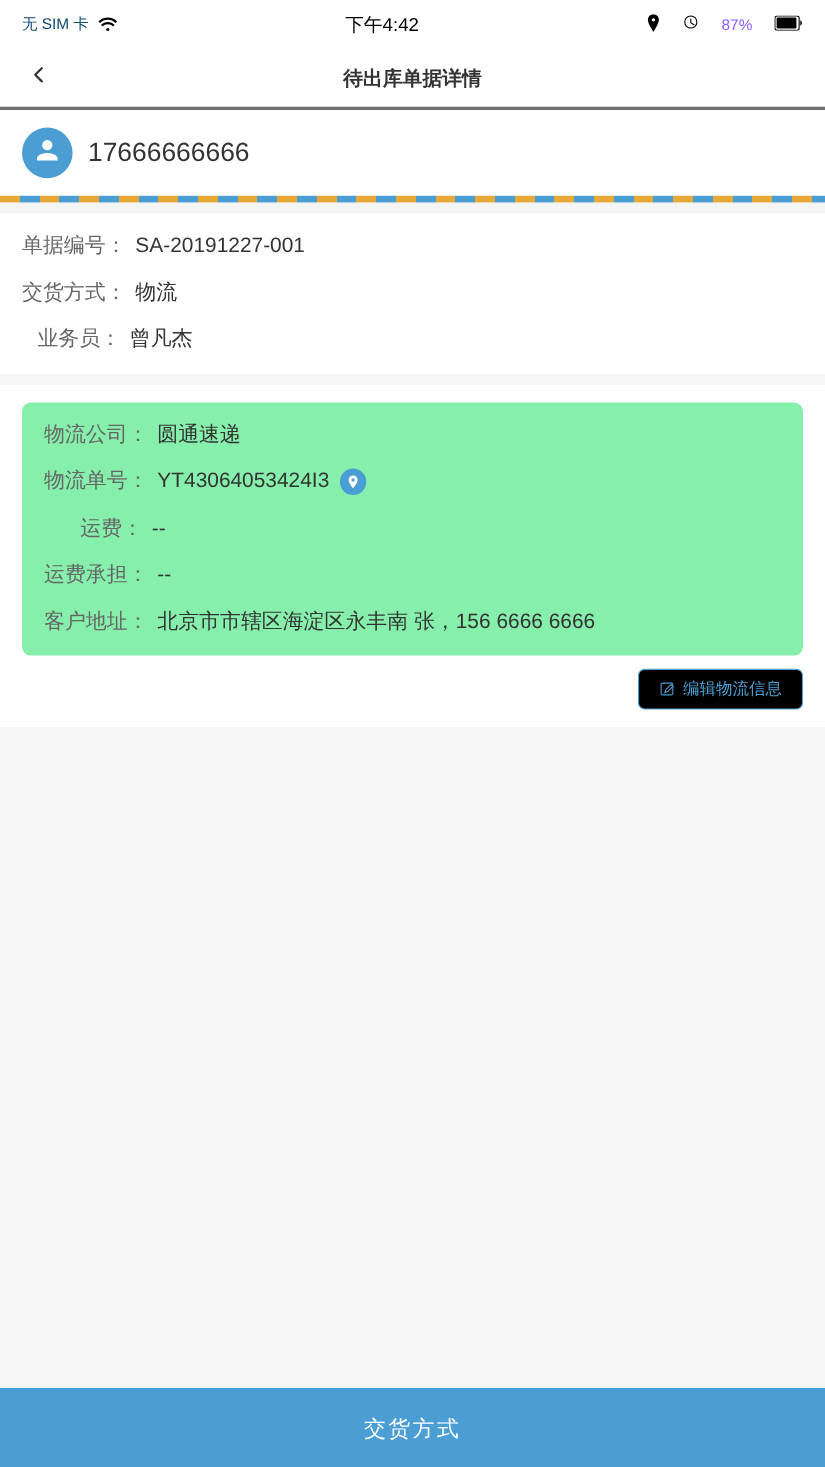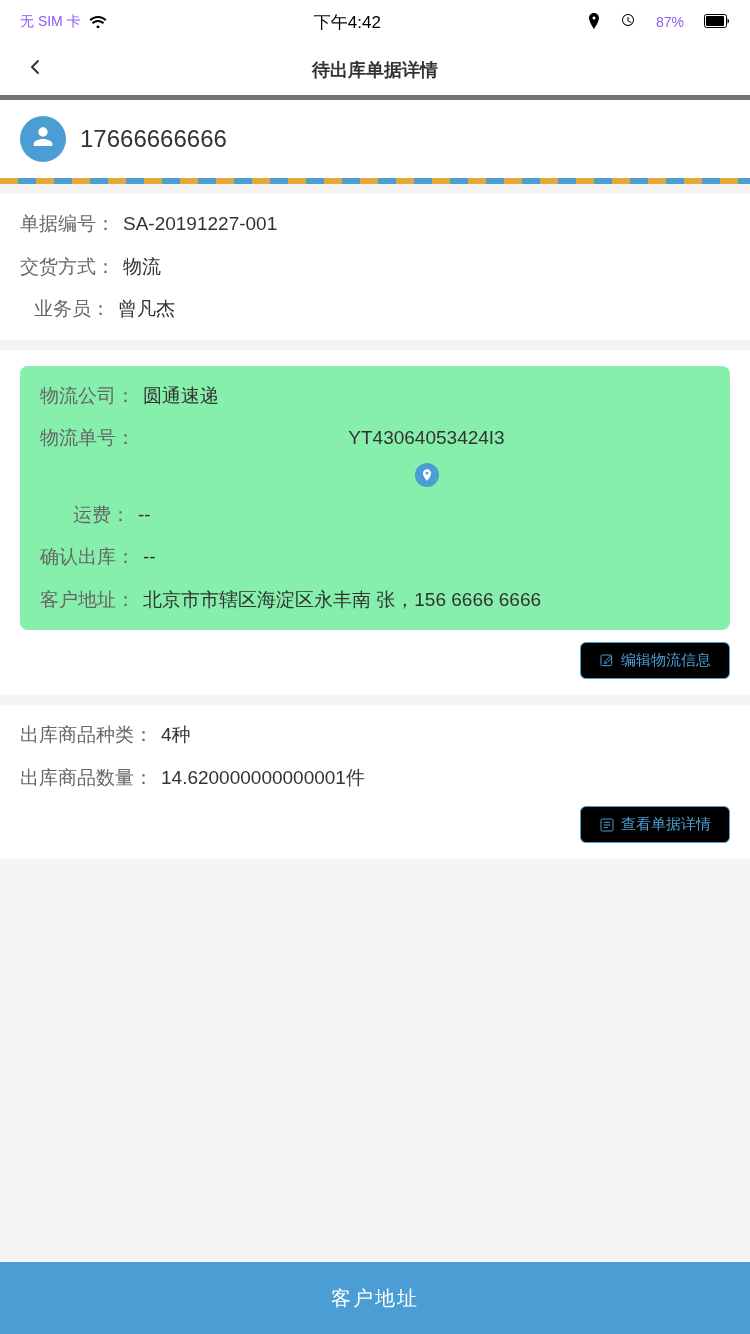--- a/index.html
+++ b/index.html
@@ -17,33 +17,33 @@
     .status-bar {
       background: #fff;
       height: 44px;
       display: flex;
       align-items: center;
       justify-content: space-between;
       padding: 0 20px;
       font-size: 15px;
       font-weight: 500;
     }
-    .status-left { font-size: 14px; color: #8b5cf6; display: flex; align-items: center; gap: 8px; }
+    .status-left { font-size: 14px; color: #0c4a6e; display: flex; align-items: center; gap: 8px; }
     .status-center { font-size: 17px; font-weight: 500; color: #000; }
     .status-right { display: flex; align-items: center; gap: 20px; font-size: 14px; color: #8b5cf6; text-align: right; }
 
     
     .nav-bar {
       background: #fff;
       height: 56px;
       display: flex;
       align-items: center;
       justify-content: center;
       position: relative;
-      border-bottom: 5px solid #737373;
+      border-bottom: 3px solid #737373;
     }
     .nav-back {
       position: absolute;
       left: 16px;
       top: 50%;
       transform: translateY(-50%);
       font-size: 22px;
       color: #333;
       cursor: pointer;
       padding: 8px;
@@ -114,21 +114,20 @@
     }
     .info-value {
       color: #333;
       flex: 1;
       margin-left: 8px;
     }
     .info-value.with-icon {
       display: flex;
       align-items: center;
       gap: 10px;
-      flex-direction: column;
     }
     .location-icon {
       width: 24px;
       height: 24px;
       background: #4a9ed4;
       border-radius: 50%;
       display: flex;
       align-items: center;
       justify-content: center;
       cursor: pointer;
@@ -300,59 +299,38 @@
                 <path d="M12 2C8.13 2 5 5.13 5 9c0 5.25 7 13 7 13s7-7.75 7-13c0-3.87-3.13-7-7-7zm0 9.5c-1.38 0-2.5-1.12-2.5-2.5S10.62 6.5 12 6.5s2.5 1.12 2.5 2.5S13.38 11.5 12 11.5z"></path>
               </svg>
           </div>
         </div>
       </div>
       <div class="info-row">
         <div class="info-label">运费：</div>
         <div class="info-value">--</div>
       </div>
       <div class="info-row">
-        <div class="info-label">确认出库：</div>
+        <div class="info-label">运费承担：</div>
         <div class="info-value">--</div>
       </div>
       <div class="info-row">
         <div class="info-label">客户地址：</div>
         <div class="info-value">北京市市辖区海淀区永丰南  张，156 6666 6666</div>
       </div>
     </div>
     <div class="edit-logistics-btn">
       <button class="btn-outline">
         <svg viewBox="0 0 24 24" width="16" height="16" stroke="#4a9ed4" fill="none" stroke-width="2">
           <rect x="3" y="3" width="16" height="16" rx="2" stroke="#4a9ed4" stroke-width="1.5" fill="none"></rect>
           <path d="M8 16l1.5-4 7-7 2.5 2.5-7 7-4 1.5z" fill="none" stroke="#4a9ed4" stroke-width="1.5"></path>
         </svg>
         <span>编辑物流信息</span>
       </button>
     </div>
   </div>
 
-  <div class="goods-section">
-    <div class="info-row">
-      <div class="info-label" style="min-width:120px;">出库商品种类：</div>
-      <div class="info-value">4种</div>
-    </div>
-    <div class="info-row">
-      <div class="info-label" style="min-width:120px;">出库商品数量：</div>
-      <div class="info-value">14.620000000000001件</div>
-    </div>
-    <div class="view-detail-btn">
-      <button class="btn-outline">
-        <svg viewBox="0 0 24 24" width="16" height="16" fill="none" stroke="#4a9ed4" stroke-width="1.5">
-          <rect x="3" y="3" width="18" height="18" rx="2" stroke="#4a9ed4" fill="none"></rect>
-          <line x1="7" y1="8" x2="17" y2="8" stroke="#4a9ed4"></line>
-          <line x1="7" y1="12" x2="17" y2="12" stroke="#4a9ed4"></line>
-          <line x1="7" y1="16" x2="13" y2="16" stroke="#4a9ed4"></line>
-        </svg>
-        <span>查看单据详情</span>
-      </button>
-    </div>
-  </div>
 
   <div class="gray-spacer"></div>
 </div>
 
 <div class="bottom-bar">
-  <span class="confirm-btn-text">客户地址</span>
+  <span class="confirm-btn-text">交货方式</span>
 </div>
 
 </body></html>

